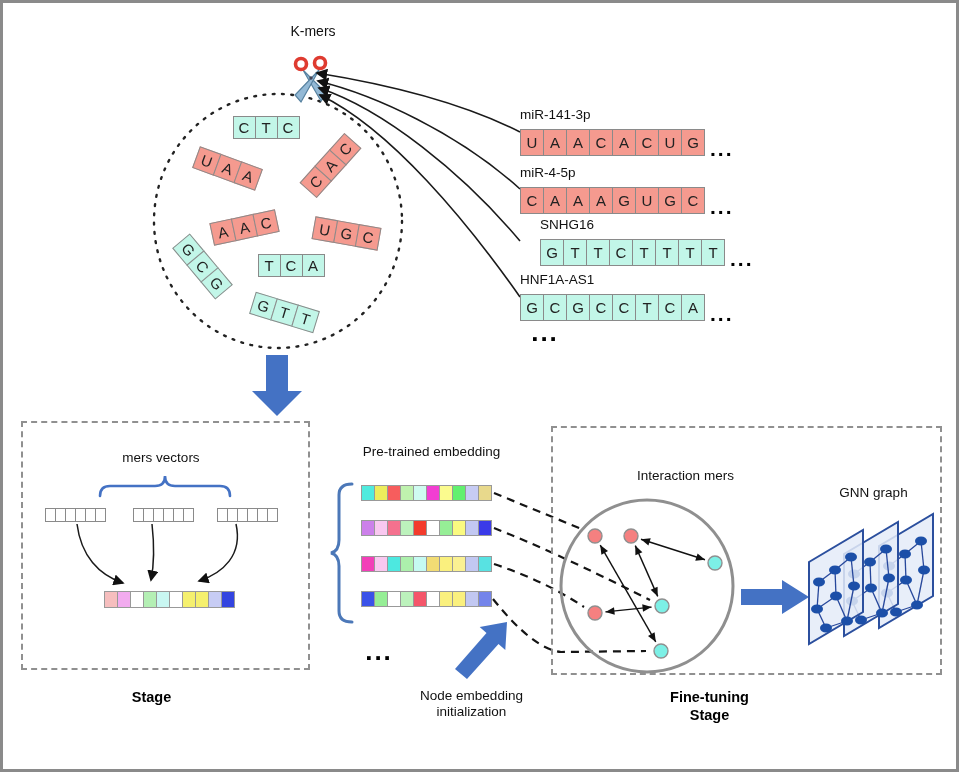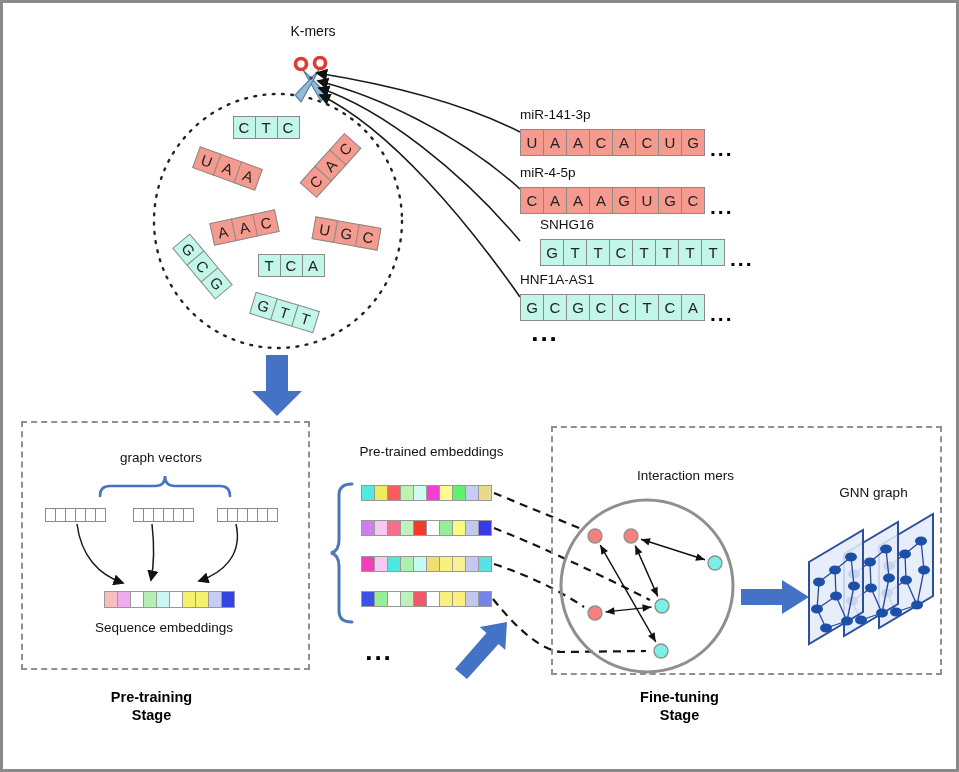--- a/index.html
+++ b/index.html
@@ -278,21 +278,21 @@
           <div class="cell" style="background: rgb(194, 246, 232);">C</div>
           <div class="cell" style="background: rgb(194, 246, 232);">A</div>
         </div>
         <div class="seq-dots dots">...</div>
       </div>
     </div>
 
   <div class="abs big-ellipsis" style="left:512px;top:314px;width:60px;">...</div>
 
   <div class="dashed-box" style="left:18px;top:418px;width:289px;height:249px;"></div>
-  <div class="abs lbl" style="left:88px;top:447px;width:140px;">graph vectors</div>
+  <div class="abs lbl" style="left:88px;top:447px;width:140px;">mers vectors</div>
   <div class="abs" id="mers-strips" style="left:0;top:0;">
       <div class="mers-strip" style="left: 42px; top: 505px;">
         <div class="mcell"></div>
         <div class="mcell"></div>
         <div class="mcell"></div>
         <div class="mcell"></div>
         <div class="mcell"></div>
         <div class="mcell"></div>
       </div>
       <div class="mers-strip" style="left: 130px; top: 505px;">
@@ -317,27 +317,25 @@
       <div class="ecell" style="background: rgb(242, 171, 239); height: 17px;"></div>
       <div class="ecell" style="background: rgb(255, 255, 255); height: 17px;"></div>
       <div class="ecell" style="background: rgb(180, 239, 180); height: 17px;"></div>
       <div class="ecell" style="background: rgb(201, 247, 242); height: 17px;"></div>
       <div class="ecell" style="background: rgb(255, 255, 255); height: 17px;"></div>
       <div class="ecell" style="background: rgb(245, 240, 110); height: 17px;"></div>
       <div class="ecell" style="background: rgb(245, 240, 110); height: 17px;"></div>
       <div class="ecell" style="background: rgb(199, 204, 244); height: 17px;"></div>
       <div class="ecell" style="background: rgb(51, 68, 224); height: 17px;"></div>
     </div>
-  <div class="abs lbl" style="left:60px;top:617px;width:202px;">Sequence embeddings</div>
   <div class="abs stage-lbl" style="left:66px;top:685px;width:165px;">
-    <div>Pre-training</div>
     <div>Stage</div>
   </div>
 
-  <div class="abs lbl" style="left:336px;top:441px;width:185px;">Pre-trained embeddings</div>
+  <div class="abs lbl" style="left:336px;top:441px;width:185px;">Pre-trained embedding</div>
   <div class="abs" id="pretrained-rows" style="left:0;top:0;">
       <div class="embrow" style="left: 358px; top: 482px;">
         <div class="ecell" style="background: rgb(79, 235, 222); height: 16px;"></div>
         <div class="ecell" style="background: rgb(237, 237, 92); height: 16px;"></div>
         <div class="ecell" style="background: rgb(247, 93, 93); height: 16px;"></div>
         <div class="ecell" style="background: rgb(191, 242, 174); height: 16px;"></div>
         <div class="ecell" style="background: rgb(207, 251, 240); height: 16px;"></div>
         <div class="ecell" style="background: rgb(242, 62, 210); height: 16px;"></div>
         <div class="ecell" style="background: rgb(251, 251, 142); height: 16px;"></div>
         <div class="ecell" style="background: rgb(98, 240, 111); height: 16px;"></div>
@@ -376,22 +374,26 @@
         <div class="ecell" style="background: rgb(244, 86, 106); height: 16px;"></div>
         <div class="ecell" style="background: rgb(255, 255, 255); height: 16px;"></div>
         <div class="ecell" style="background: rgb(250, 240, 126); height: 16px;"></div>
         <div class="ecell" style="background: rgb(250, 240, 126); height: 16px;"></div>
         <div class="ecell" style="background: rgb(194, 200, 242); height: 16px;"></div>
         <div class="ecell" style="background: rgb(116, 132, 234); height: 16px;"></div>
       </div>
     </div>
   <div class="abs big-ellipsis" style="left:348px;top:633px;width:56px;">...</div>
 
+  <div class="abs lbl" style="left:396px;top:685px;width:145px;">
+    <div>Node embedding</div>
+    <div>initialization</div>
+  </div>
 
   <div class="dashed-box" style="left:548px;top:423px;width:391px;height:249px;"></div>
   <div class="abs lbl" style="left:610px;top:465px;width:145px;">Interaction mers</div>
   <div class="abs lbl" style="left:798px;top:482px;width:145px;">GNN graph</div>
-  <div class="abs stage-lbl" style="left:604px;top:685px;width:145px;">
+  <div class="abs stage-lbl" style="left:634px;top:685px;width:145px;">
     <div>Fine-tuning</div>
     <div>Stage</div>
   </div>
 
 </div>
 
 </body></html>

